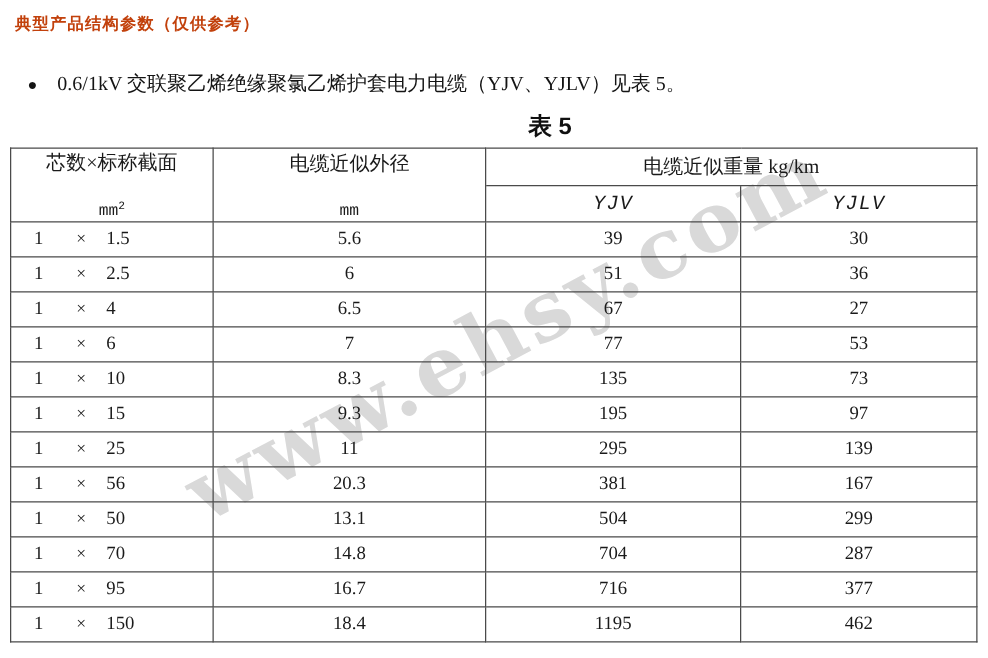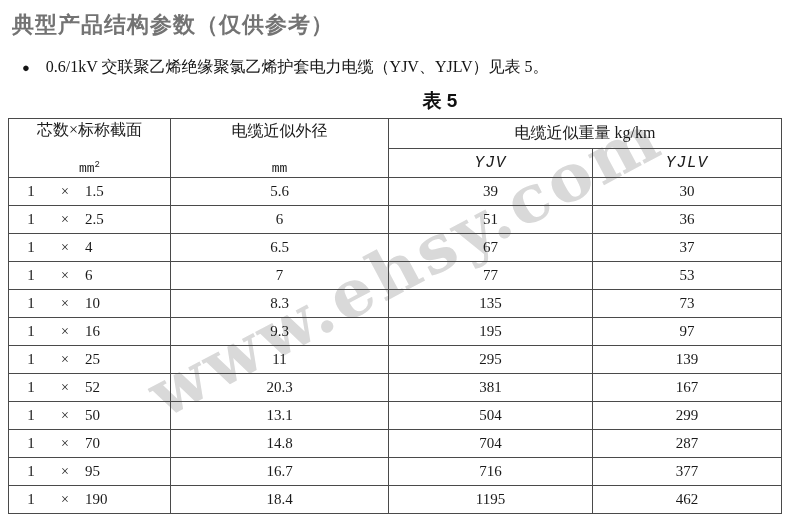--- a/index.html
+++ b/index.html
@@ -9,22 +9,22 @@
     background:#ffffff;
     font-family:"Liberation Serif", serif;
     color:#1a1a1a;
     overflow:hidden;
   }
 
   
   .doc-title {
     position:absolute; left:12px; top:10px;
     font-family:Liberation Serif, serif;
-    font-weight:bold; font-size:22px; letter-spacing:1px;
-    color:#737373; z-index:2;
+    font-weight:bold; font-size:13px; letter-spacing:1px;
+    color:#c2410c; z-index:2;
   }
   .bullet-line {
     position:absolute; left:22px; top:57px;
     font-size:16px; color:#141414; z-index:2;
     display:flex; align-items:center;
   }
   .bullet-dot {
     font-size:13px; margin-right:16px; line-height:1;
   }
   .table-caption {
@@ -142,21 +142,21 @@
       <tr>
         <td>
           <div class="spec">
             <span>1</span>
             <span>×</span>
             <span>4</span>
           </div>
         </td>
         <td>6.5</td>
         <td>67</td>
-        <td>37</td>
+        <td>27</td>
       </tr>
       <tr>
         <td>
           <div class="spec">
             <span>1</span>
             <span>×</span>
             <span>6</span>
           </div>
         </td>
         <td>7</td>
@@ -173,21 +173,21 @@
         </td>
         <td>8.3</td>
         <td>135</td>
         <td>73</td>
       </tr>
       <tr>
         <td>
           <div class="spec">
             <span>1</span>
             <span>×</span>
-            <span>16</span>
+            <span>15</span>
           </div>
         </td>
         <td>9.3</td>
         <td>195</td>
         <td>97</td>
       </tr>
       <tr>
         <td>
           <div class="spec">
             <span>1</span>
@@ -197,21 +197,21 @@
         </td>
         <td>11</td>
         <td>295</td>
         <td>139</td>
       </tr>
       <tr>
         <td>
           <div class="spec">
             <span>1</span>
             <span>×</span>
-            <span>52</span>
+            <span>56</span>
           </div>
         </td>
         <td>20.3</td>
         <td>381</td>
         <td>167</td>
       </tr>
       <tr>
         <td>
           <div class="spec">
             <span>1</span>
@@ -245,21 +245,21 @@
         </td>
         <td>16.7</td>
         <td>716</td>
         <td>377</td>
       </tr>
       <tr>
         <td>
           <div class="spec">
             <span>1</span>
             <span>×</span>
-            <span>190</span>
+            <span>150</span>
           </div>
         </td>
         <td>18.4</td>
         <td>1195</td>
         <td>462</td>
       </tr>
     </tbody>
 </table>
 
 </body></html>

